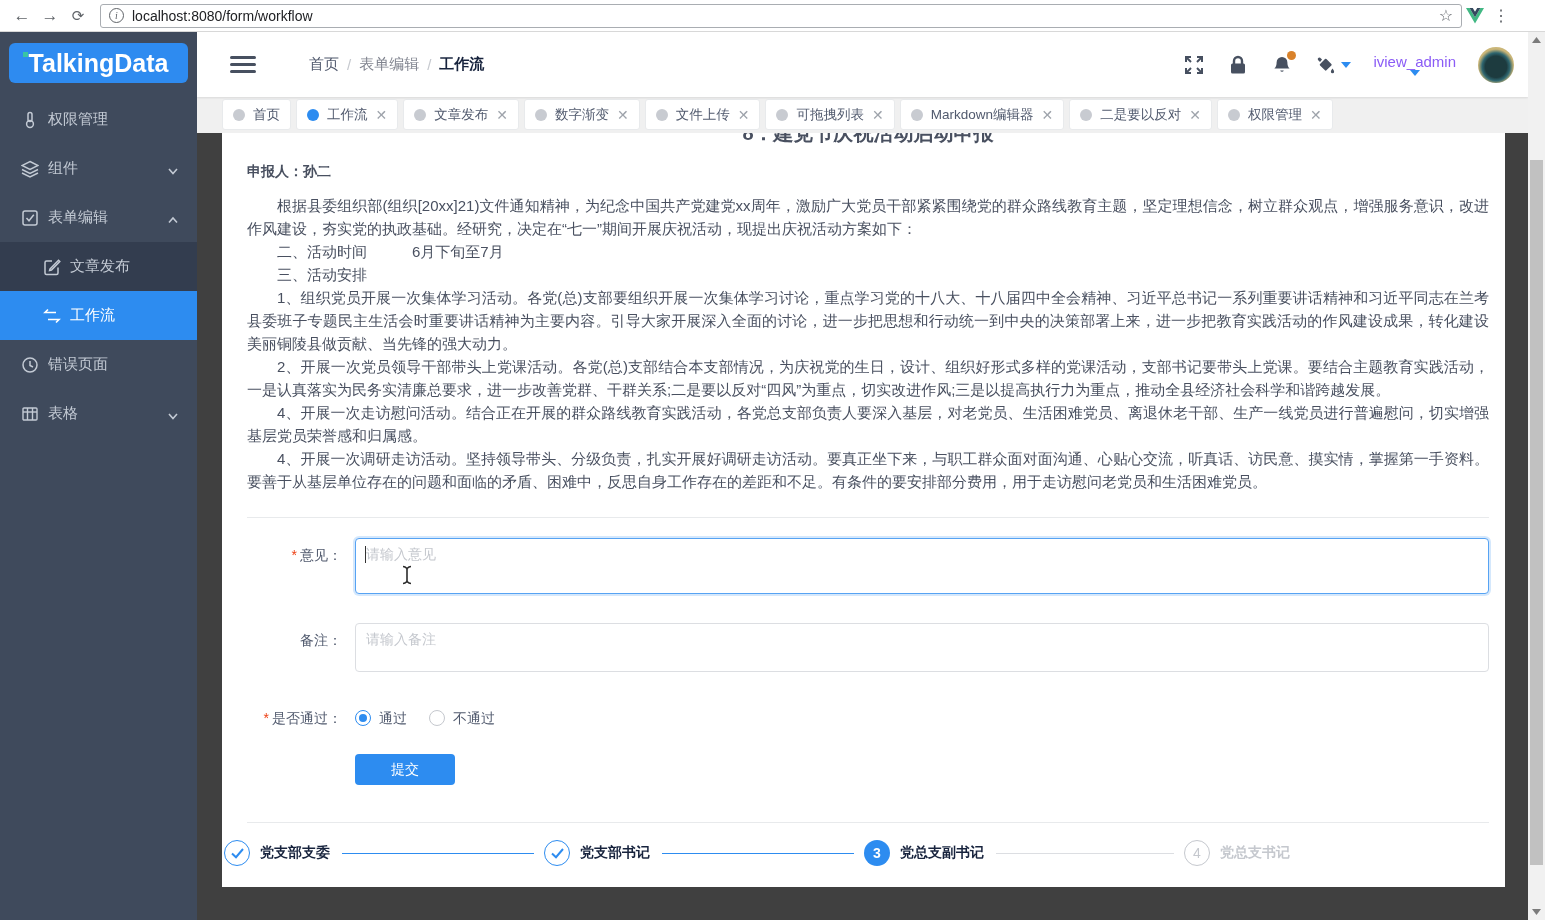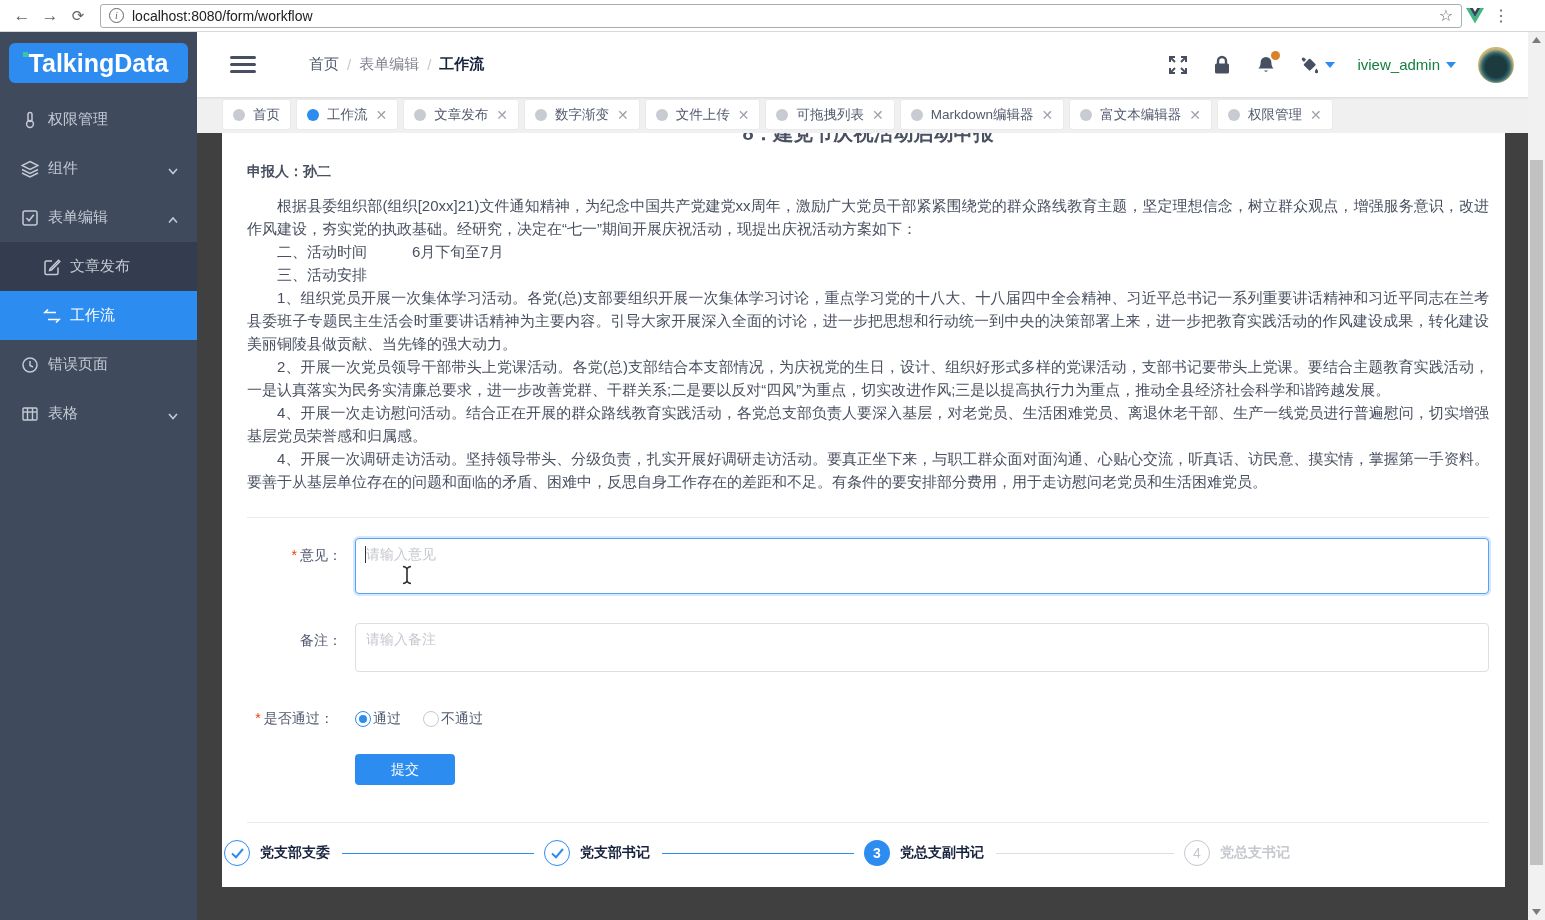--- a/index.html
+++ b/index.html
@@ -52,21 +52,21 @@
   .breadcrumb .bc-mid{color:#80848f;cursor:pointer;}
   .breadcrumb .bc-first{cursor:pointer;}
   .breadcrumb .bc-last{color:#17233d;font-weight:bold;}
   .header-right{margin-left:auto;display:flex;align-items:center;gap:22px;margin-right:14px;}
   .h-icon{width:22px;height:22px;display:flex;align-items:center;justify-content:center;
     color:#475060;cursor:pointer;position:relative;}
   .badge-dot{position:absolute;right:-3px;top:-3px;width:9px;height:9px;border-radius:50%;background:#d9822b;}
   .theme-wrap{display:flex;align-items:center;gap:4px;cursor:pointer;}
   .caret{width:0;height:0;border-left:5px solid transparent;border-right:5px solid transparent;
     border-top:6px solid #2d8cf0;}
-  .username{color:#15803d;font-size:15px;display:flex;align-items:center;gap:6px;cursor:pointer;}
+  .username{color:#8b5cf6;font-size:15px;display:flex;align-items:center;cursor:pointer;flex-direction:column;}
   .avatar{width:36px;height:36px;border-radius:50%;cursor:pointer;
     background:radial-gradient(circle at 50% 55%, #1d3b3f 0 40%, #2e6670 52%, #c9b476 66%, #d8c98f 100%);}
 
   
   .tabsrow{position:absolute;left:197px;top:97px;right:17px;height:36px;background:#f0f0f0;z-index:10;
     display:flex;align-items:flex-start;padding:2px 0 0 25px;gap:5px;}
   .tag{height:31px;background:#fff;border:1px solid #e8eaec;border-radius:3px;display:flex;
     align-items:center;padding:0 10px;font-size:13.5px;color:#515a6e;cursor:pointer;gap:8px;}
   .tag .dot{width:12px;height:12px;border-radius:50%;background:#c8cbd1;}
   .tag.active .dot{background:#2d8cf0;}
@@ -88,23 +88,23 @@
   .req{color:#ed4014;margin-right:3px;}
   .ta-wrap{flex:1;position:relative;}
   textarea{width:100%;resize:none;border:1px solid #dcdee2;border-radius:4px;font-size:14px;
     color:#515a6e;padding:7px 10px;font-family:"Liberation Sans",sans-serif;outline:none;background:#fff;}
   textarea::placeholder{color:#c5c8ce;}
   textarea.focused{border-color:#57a3f3;box-shadow:0 0 0 2px rgba(45,140,240,.2);font-family:Liberation Mono, monospace;}
   .ta-opinion{height:56px;}
   .ta-note{height:49px;}
   .text-caret{position:absolute;left:10px;top:8px;width:1px;height:17px;background:#333;}
   .radio-row{margin-top:34px;align-items:center;}
-  .radio-row .form-label{padding-top:0;text-align:center;}
+  .radio-row .form-label{padding-top:0;}
   .radio-group{display:flex;align-items:center;gap:22px;}
-  .radio{display:flex;align-items:center;gap:2px;font-size:14px;color:#515a6e;cursor:pointer;}
+  .radio{display:flex;align-items:flex-start;gap:8px;font-size:14px;color:#515a6e;cursor:pointer;}
   .radio .rg{width:16px;height:16px;border-radius:50%;border:1px solid #c5c8ce;background:#fff;position:relative;}
   .radio.checked .rg{border-color:#2d8cf0;}
   .radio.checked .rg::after{content:"";position:absolute;left:3px;top:3px;width:8px;height:8px;
     border-radius:50%;background:#2d8cf0;}
   .submit-btn{margin:26px 0 0 108px;width:100px;height:31px;background:#2d8cf0;color:#fff;border:none;
     border-radius:4px;font-size:14px;cursor:pointer;display:block;}
 
   
   .steps-divider{height:1px;background:#e8eaec;margin-top:37px;}
   .steps{position:relative;height:70px;margin:17px 0 0 -23px;}
@@ -338,21 +338,21 @@
     <span>可拖拽列表</span>
     <span class="close">✕</span>
   </div>
   <div class="tag">
     <span class="dot"></span>
     <span>Markdown编辑器</span>
     <span class="close">✕</span>
   </div>
   <div class="tag">
     <span class="dot"></span>
-    <span>富文本编辑器</span>
+    <span>二是要以反对</span>
     <span class="close">✕</span>
   </div>
   <div class="tag">
     <span class="dot"></span>
     <span>权限管理</span>
     <span class="close">✕</span>
   </div>
 </div>
 
 <div class="content">

